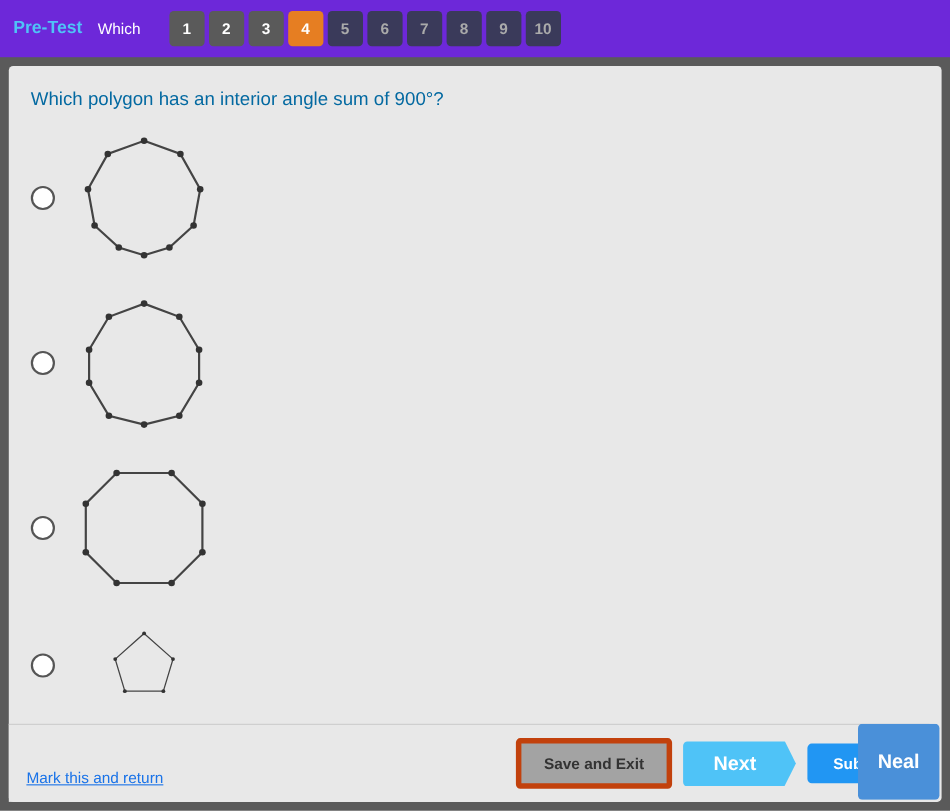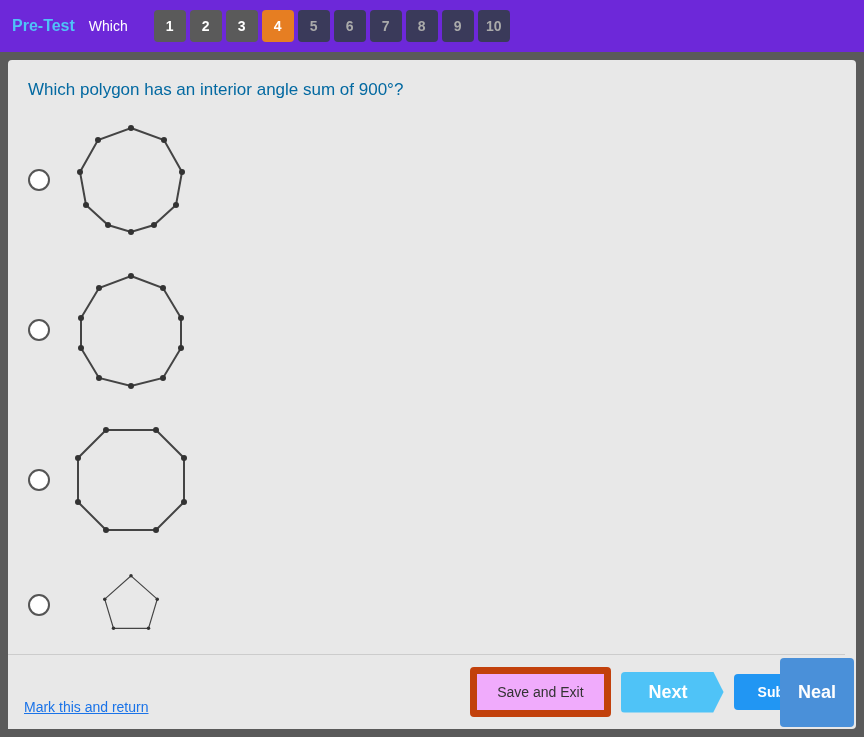--- a/index.html
+++ b/index.html
@@ -149,27 +149,28 @@
       position: absolute;
       bottom: 14px;
       left: 16px;
       color: #1a73e8;
       font-size: 14px;
       text-decoration: underline;
       cursor: pointer;
     }
 
     .btn-save {
-      background: #f0abfc;
-      border: 7px solid #c2410c;
+      background: #a3a3a3;
+      border: 5px solid #c2410c;
       padding: 10px 20px;
       border-radius: 4px;
       font-size: 14px;
       cursor: pointer;
       color: #333;
+      font-weight: bold;
     }
 
     .btn-next {
       background: #4fc3f7;
       border: none;
       padding: 10px 28px;
       border-radius: 4px;
       font-size: 18px;
       font-weight: bold;
       cursor: pointer;

